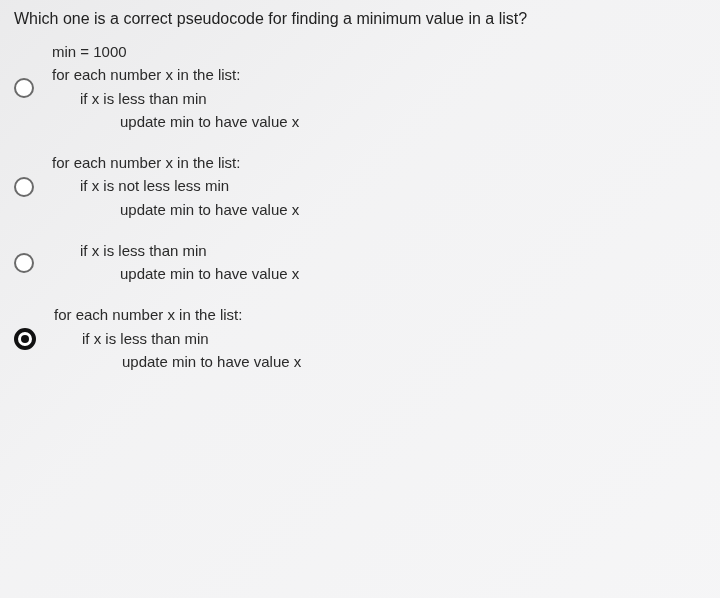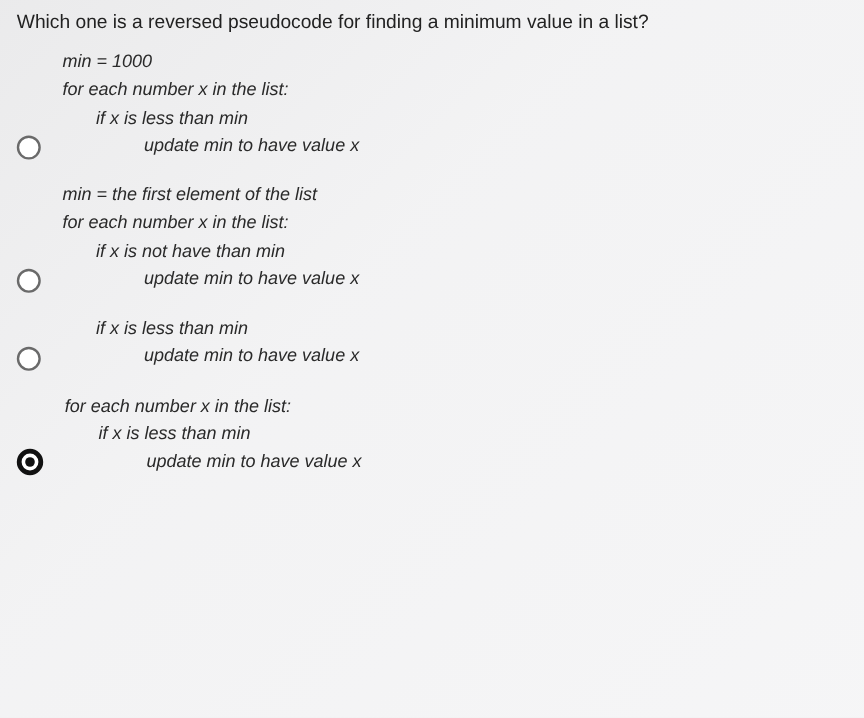--- a/index.html
+++ b/index.html
@@ -14,23 +14,22 @@
       width: 692px;
       height: 578px;
     }
     .question {
       font-size: 16px;
       color: #222;
       margin-bottom: 12px;
     }
     .option-row {
       display: flex;
-      align-items: flex-end;
+      align-items: center;
       margin-bottom: 18px;
-      font-style: italic;
     }
     .radio {
       flex: 0 0 auto;
       width: 20px;
       height: 20px;
       border-radius: 50%;
       border: 2px solid #6a6a6a;
       margin-right: 18px;
       margin-top: 2px;
       box-sizing: border-box;
@@ -57,38 +56,37 @@
       flex: 1 1 auto;
       line-height: 1.55;
       color: #2a2a2a;
     }
     .i1 { padding-left: 28px; }
     .i2 { padding-left: 68px; }
   </style>
 </head>
 <body>
 
-<div class="question">Which one is a reversed pseudocode for finding a minimum value in a list?</div>
+<div class="question">Which one is a correct pseudocode for finding a minimum value in a list?</div>
 
 <div class="option-row">
   <div class="radio"></div>
   <div class="option-body">
     <div>min = 1000</div>
     <div>for each number x in the list:</div>
     <div class="i1">if x is less than min</div>
     <div class="i2">update min to have value x</div>
   </div>
 </div>
 
 <div class="option-row">
   <div class="radio"></div>
   <div class="option-body">
-    <div>min = the first element of the list</div>
     <div>for each number x in the list:</div>
-    <div class="i1">if x is not have than min</div>
+    <div class="i1">if x is not less less min</div>
     <div class="i2">update min to have value x</div>
   </div>
 </div>
 
 <div class="option-row">
   <div class="radio"></div>
   <div class="option-body">
     <div class="i1">if x is less than min</div>
     <div class="i2">update min to have value x</div>
   </div>

